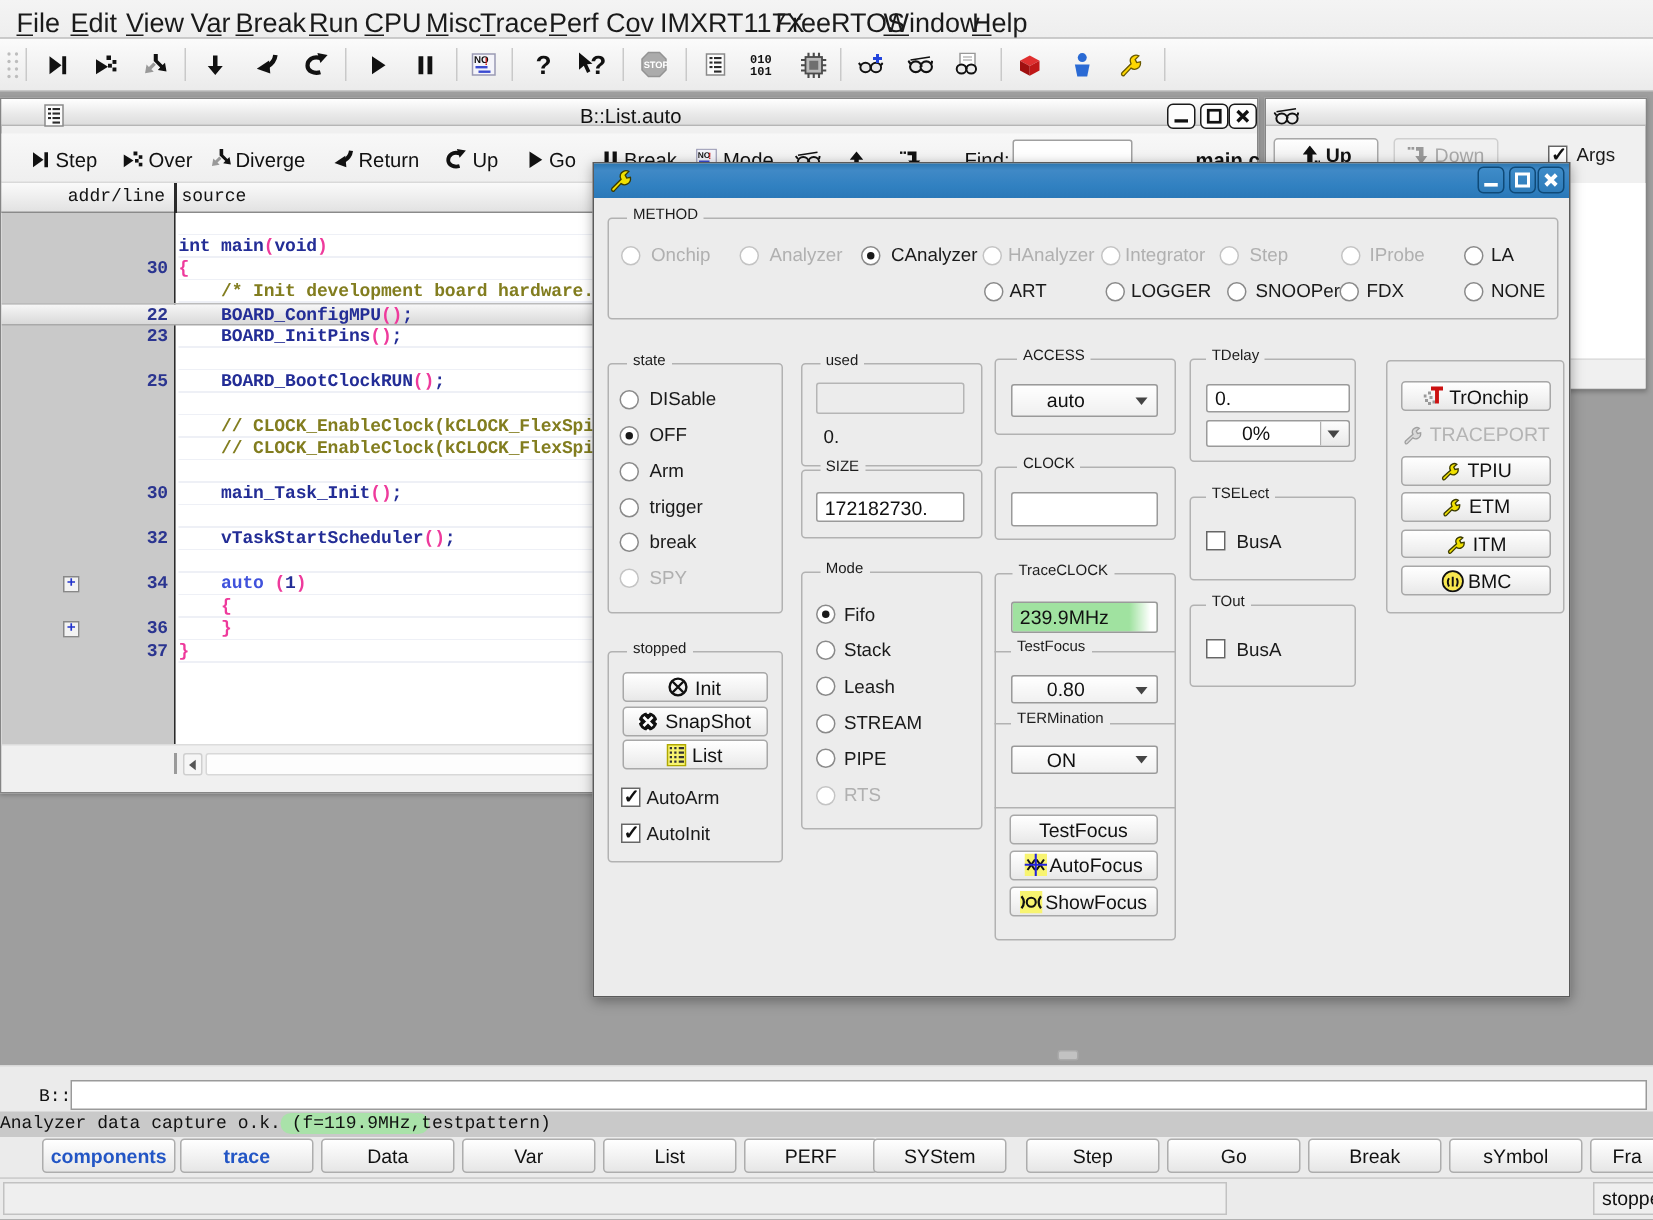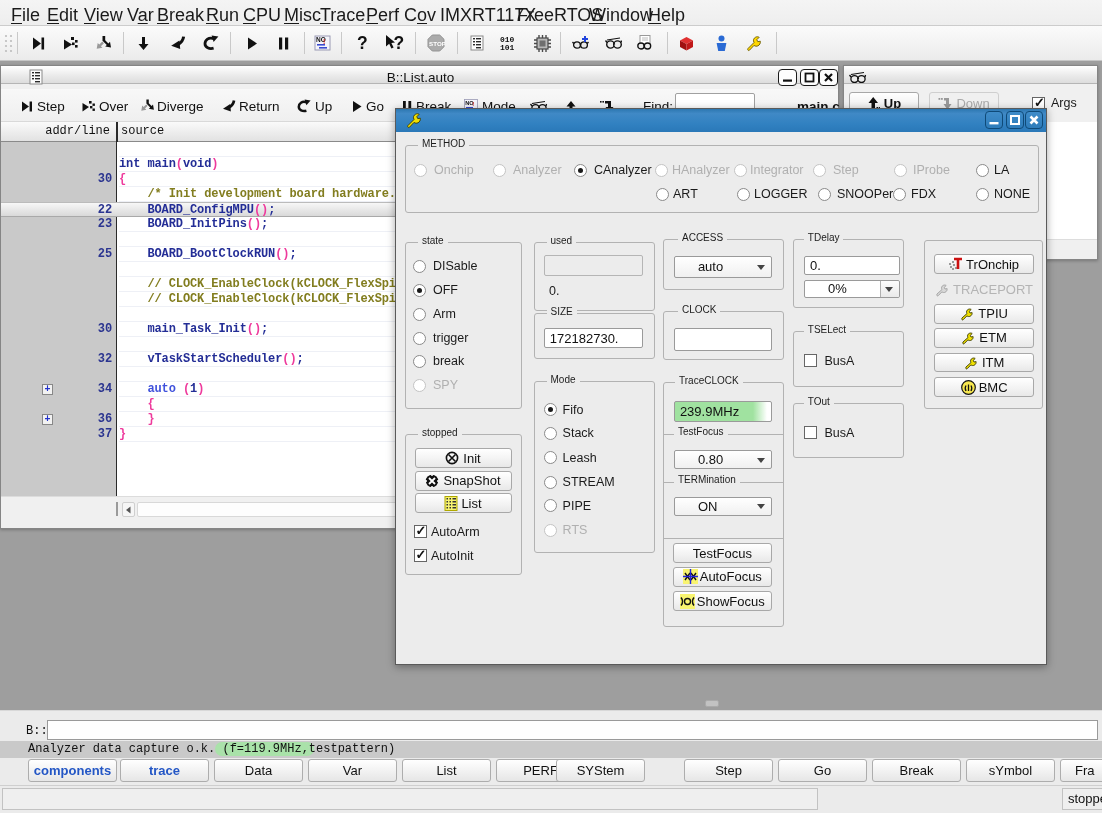--- a/index.html
+++ b/index.html
@@ -633,28 +633,28 @@
       </svg>ITM</div>
   <div class="btn" style="left:538.2px;top:268.3px;width:99.8px;height:19.7px"><svg width="15" height="15" style="margin-right:3px">
         <circle cx="7.5" cy="7.5" r="6.8" fill="#f8e850" stroke="#111" stroke-width="1.2"></circle>
         <path d="M5,11 C4,9 4,7 5,5.5 M7.5,11 L7.5,4.5 M10,11 C11,9 11,7 10,5.5" stroke="#111" stroke-width="1.3" fill="none"></path>
       </svg>BMC</div>
 </div>
 
 <div class="abs" id="bottompanel">
   <div id="cmdlabel">B::</div>
   <div id="cmdinput"></div>
-  <div id="msgband"><span style="margin-left:28px">Analyzer data capture o.k. <span class="grn">(f=119.9MHz,</span>testpattern)</span></div>
+  <div id="msgband"><span style="">Analyzer data capture o.k. <span class="grn">(f=119.9MHz,</span>testpattern)</span></div>
   <div class="softkey blue" style="left:28px">components</div>
   <div class="softkey blue" style="left:120px">trace</div>
   <div class="softkey" style="left:214px">Data</div>
   <div class="softkey" style="left:308px">Var</div>
   <div class="softkey" style="left:402px">List</div>
   <div class="softkey" style="left:496px">PERF</div>
-  <div class="softkey" style="left:556px">SYStem</div>
+  <div class="softkey" style="left:582px">SYStem</div>
   <div class="softkey" style="left:684px">Step</div>
   <div class="softkey" style="left:778px">Go</div>
   <div class="softkey" style="left:872px">Break</div>
   <div class="softkey" style="left:966px">sYmbol</div>
   <div class="softkey" style="left:1060px;width:60px;text-align:left;padding-left:14px">Fra</div>
 </div>
 <div class="abs" style="left:705px;top:700px;width:14px;height:7px;background:#c2c2c2;border:1px solid #aaa;border-radius:2px"></div>
 <div class="abs" id="statusbar">
   <div class="sfield" style="left:2px;width:816px"></div>
   <div class="sfield" style="left:1062px;width:46px;padding-left:5px">stopped</div>

